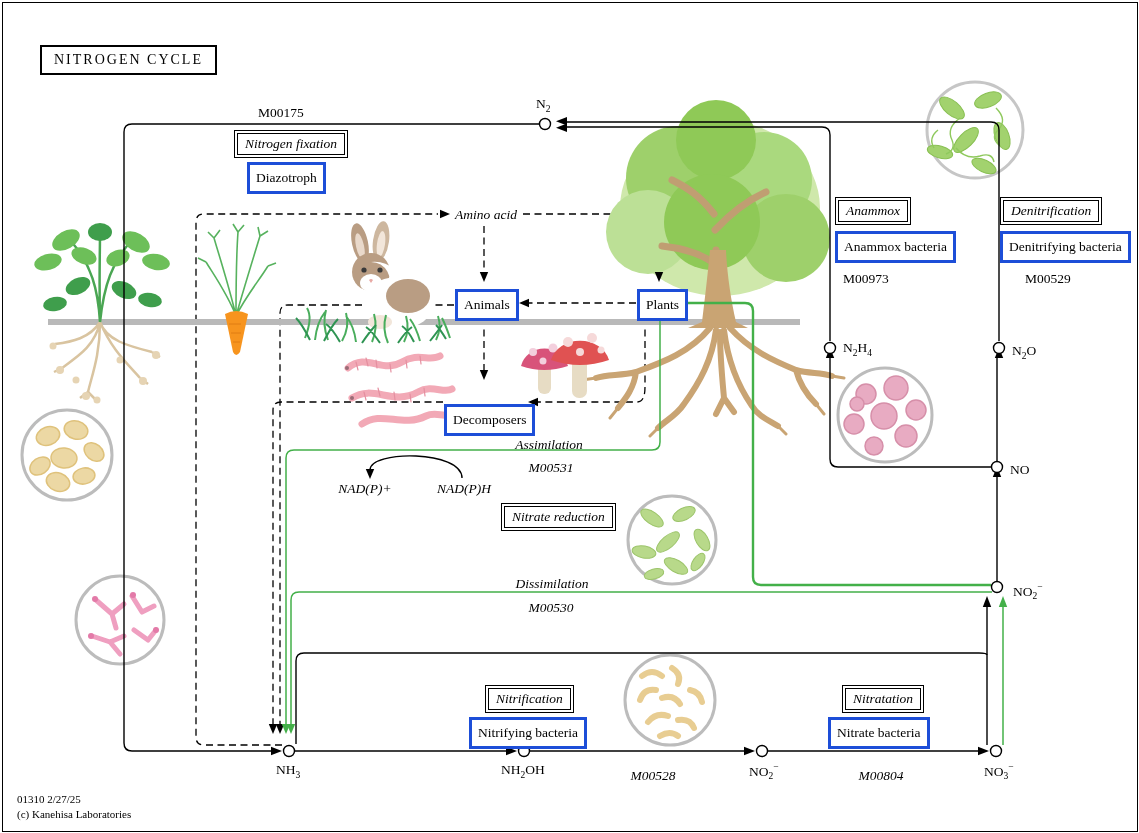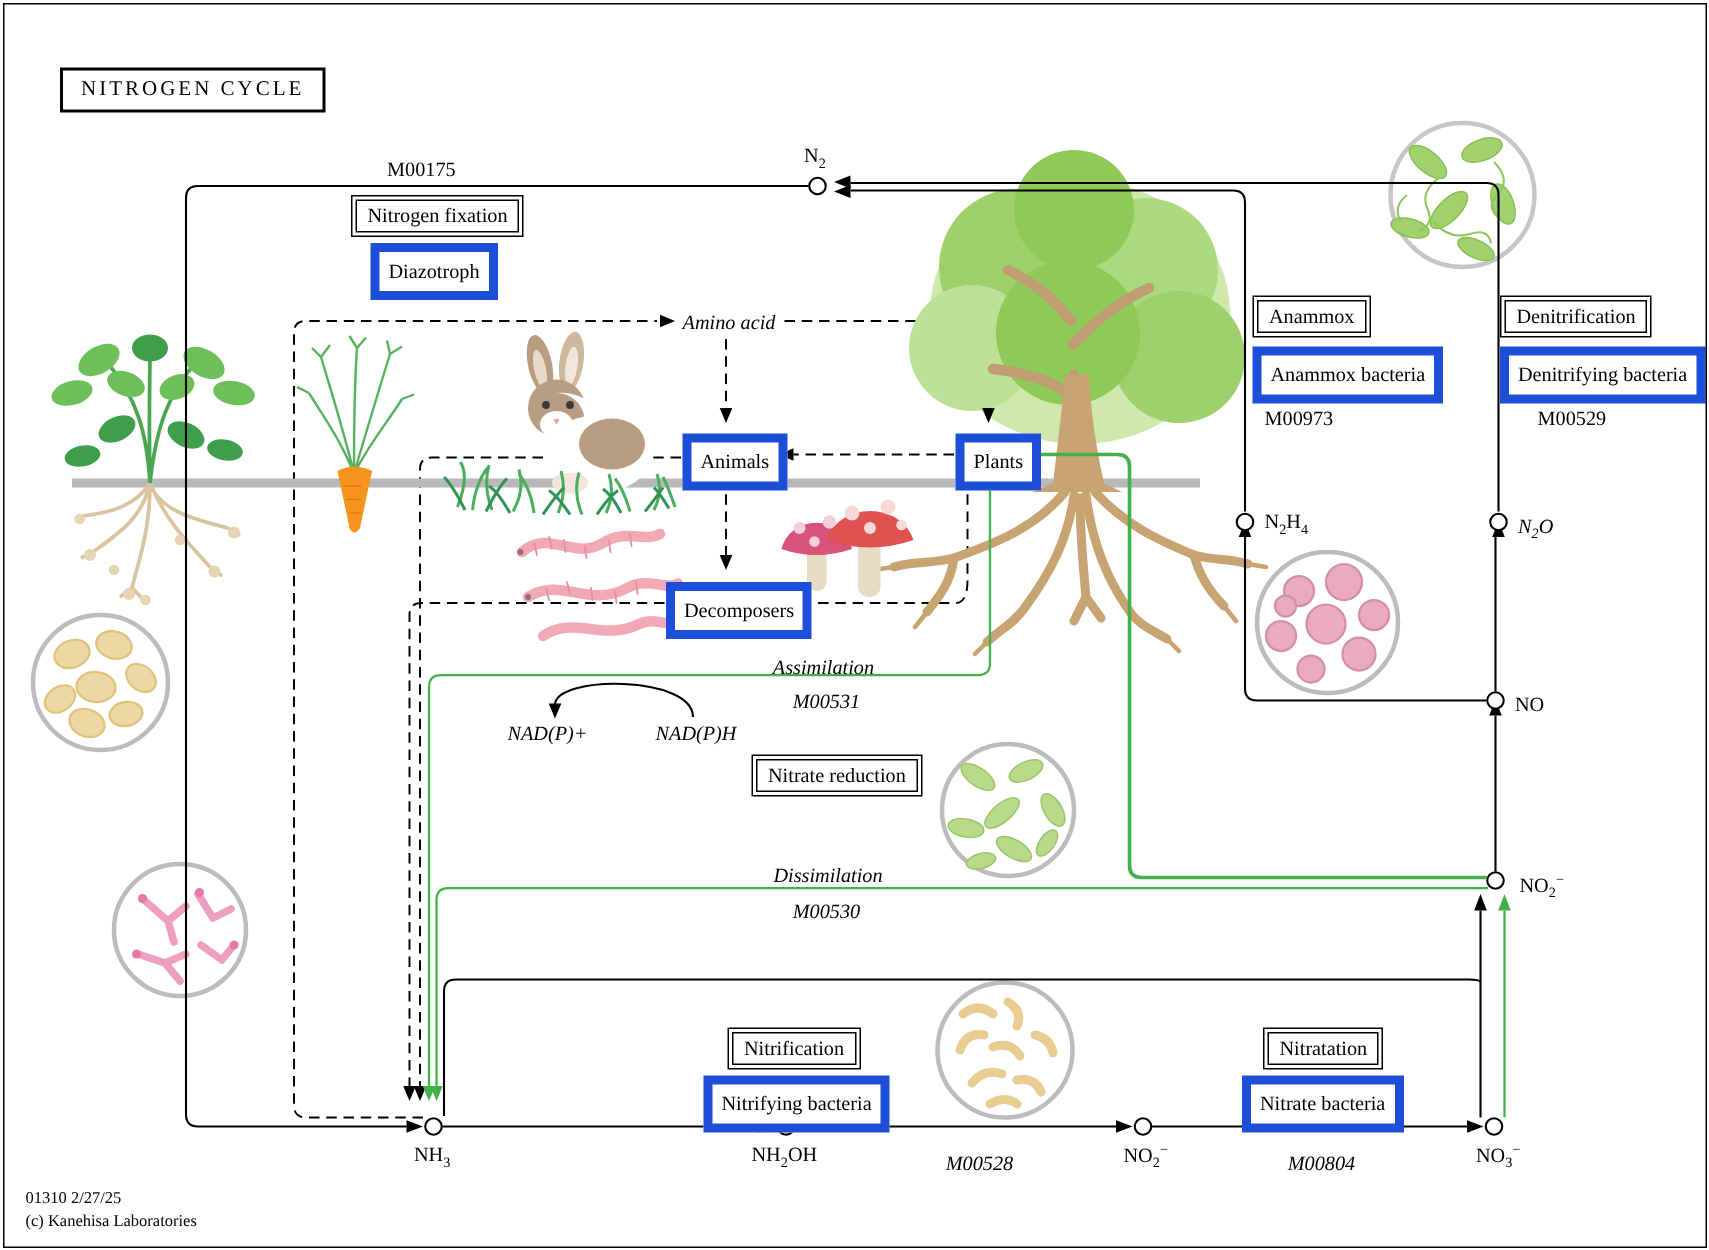--- a/index.html
+++ b/index.html
@@ -5,22 +5,22 @@
   html,body{margin:0;padding:0;background:#fff;}
   #stage{position:relative;width:1139px;height:832px;background:#fff;
          font-family:"Liberation Serif","DejaVu Serif",serif;color:#000;overflow:hidden;}
   #frame{position:absolute;left:2px;top:2px;width:1134px;height:828px;border:1px solid #000;pointer-events:none;}
   svg.layer{position:absolute;left:0;top:0;}
   .txt{position:absolute;font-size:13.5px;white-space:nowrap;line-height:1;}
   .ctr{transform:translateX(-50%);font-style:italic;}
   .titlebox{position:absolute;left:40px;top:45px;border:2px solid #000;padding:5px 12px;
             font-size:14px;letter-spacing:2px;background:#fff;}
   .dbox{position:absolute;background:#fff;border:1px solid #000;padding:2px;}
-  .dbox .inner{border:1px solid #000;padding:3px 7px;font-size:13.5px;white-space:nowrap;text-align:center;line-height:1;}
-  .nbox{position:absolute;background:#fff;border:6px solid #1d4ed8;padding:6px 6px;
+  .dbox .inner{border:1px solid #000;padding:3px 7px;font-size:13.5px;white-space:nowrap;text-align:center;line-height:1;font-style:italic;}
+  .nbox{position:absolute;background:#fff;border:3px solid #1d4ed8;padding:6px 6px;
         font-size:13.5px;white-space:nowrap;text-align:center;line-height:1;}
   .cmpd{position:absolute;font-size:13.5px;white-space:nowrap;line-height:1;}
   .cmpd sub{font-size:9.5px;}
   .cmpd sup{font-size:9.5px;}
   .mnum{position:absolute;font-size:13.5px;white-space:nowrap;line-height:1;}
   .foot{position:absolute;font-size:11px;line-height:1.15;}
 </style>
 </head>
 <body>
 
@@ -373,31 +373,31 @@
     </div>
 <div class="nbox" style="left:469px;top:717px;">Nitrifying bacteria</div>
 
 <div class="dbox" style="left:842px;top:685px;">
       <div class="inner">Nitratation</div>
     </div>
 <div class="nbox" style="left:828px;top:717px;">Nitrate bacteria</div>
 
 <div class="nbox" style="left:455px;top:289px;">Animals</div>
 <div class="nbox" style="left:637px;top:289px;">Plants</div>
-<div class="nbox" style="left:444px;top:388px;">Decomposers</div>
+<div class="nbox" style="left:444px;top:404px;">Decomposers</div>
 
 <div class="txt ctr" style="left:486px;top:208px;">Amino acid</div>
 <div class="txt ctr" style="left:549px;top:438px;">Assimilation</div>
 <div class="txt ctr" style="left:552px;top:577px;">Dissimilation</div>
 <div class="txt ctr" style="left:365px;top:482px;">NAD(P)+</div>
 <div class="txt ctr" style="left:464px;top:482px;">NAD(P)H</div>
 
 <div class="cmpd" style="left:536px;top:97px;"><span>N</span><sub>2</sub></div>
 <div class="cmpd" style="left:843px;top:341px;"><span>N</span><sub>2</sub><span>H</span><sub>4</sub></div>
-<div class="cmpd" style="left:1012px;top:344px;font-style:italic;"><span>N</span><sub>2</sub><span>O</span></div>
+<div class="cmpd" style="left:1012px;top:344px;"><span>N</span><sub>2</sub><span>O</span></div>
 <div class="cmpd" style="left:1010px;top:463px;"><span>NO</span></div>
 <div class="cmpd" style="left:1013px;top:583px;"><span>NO</span><sub>2</sub><sup>−</sup></div>
 <div class="cmpd" style="left:276px;top:763px;"><span>NH</span><sub>3</sub></div>
 <div class="cmpd" style="left:501px;top:763px;"><span>NH</span><sub>2</sub><span>OH</span></div>
 <div class="cmpd" style="left:749px;top:763px;"><span>NO</span><sub>2</sub><sup>−</sup></div>
 <div class="cmpd" style="left:984px;top:763px;"><span>NO</span><sub>3</sub><sup>−</sup></div>
 
 <div class="foot" style="left:17px;top:793px;">01310 2/27/25</div>
 <div class="foot" style="left:17px;top:808px;">(c) Kanehisa Laboratories</div>
 

